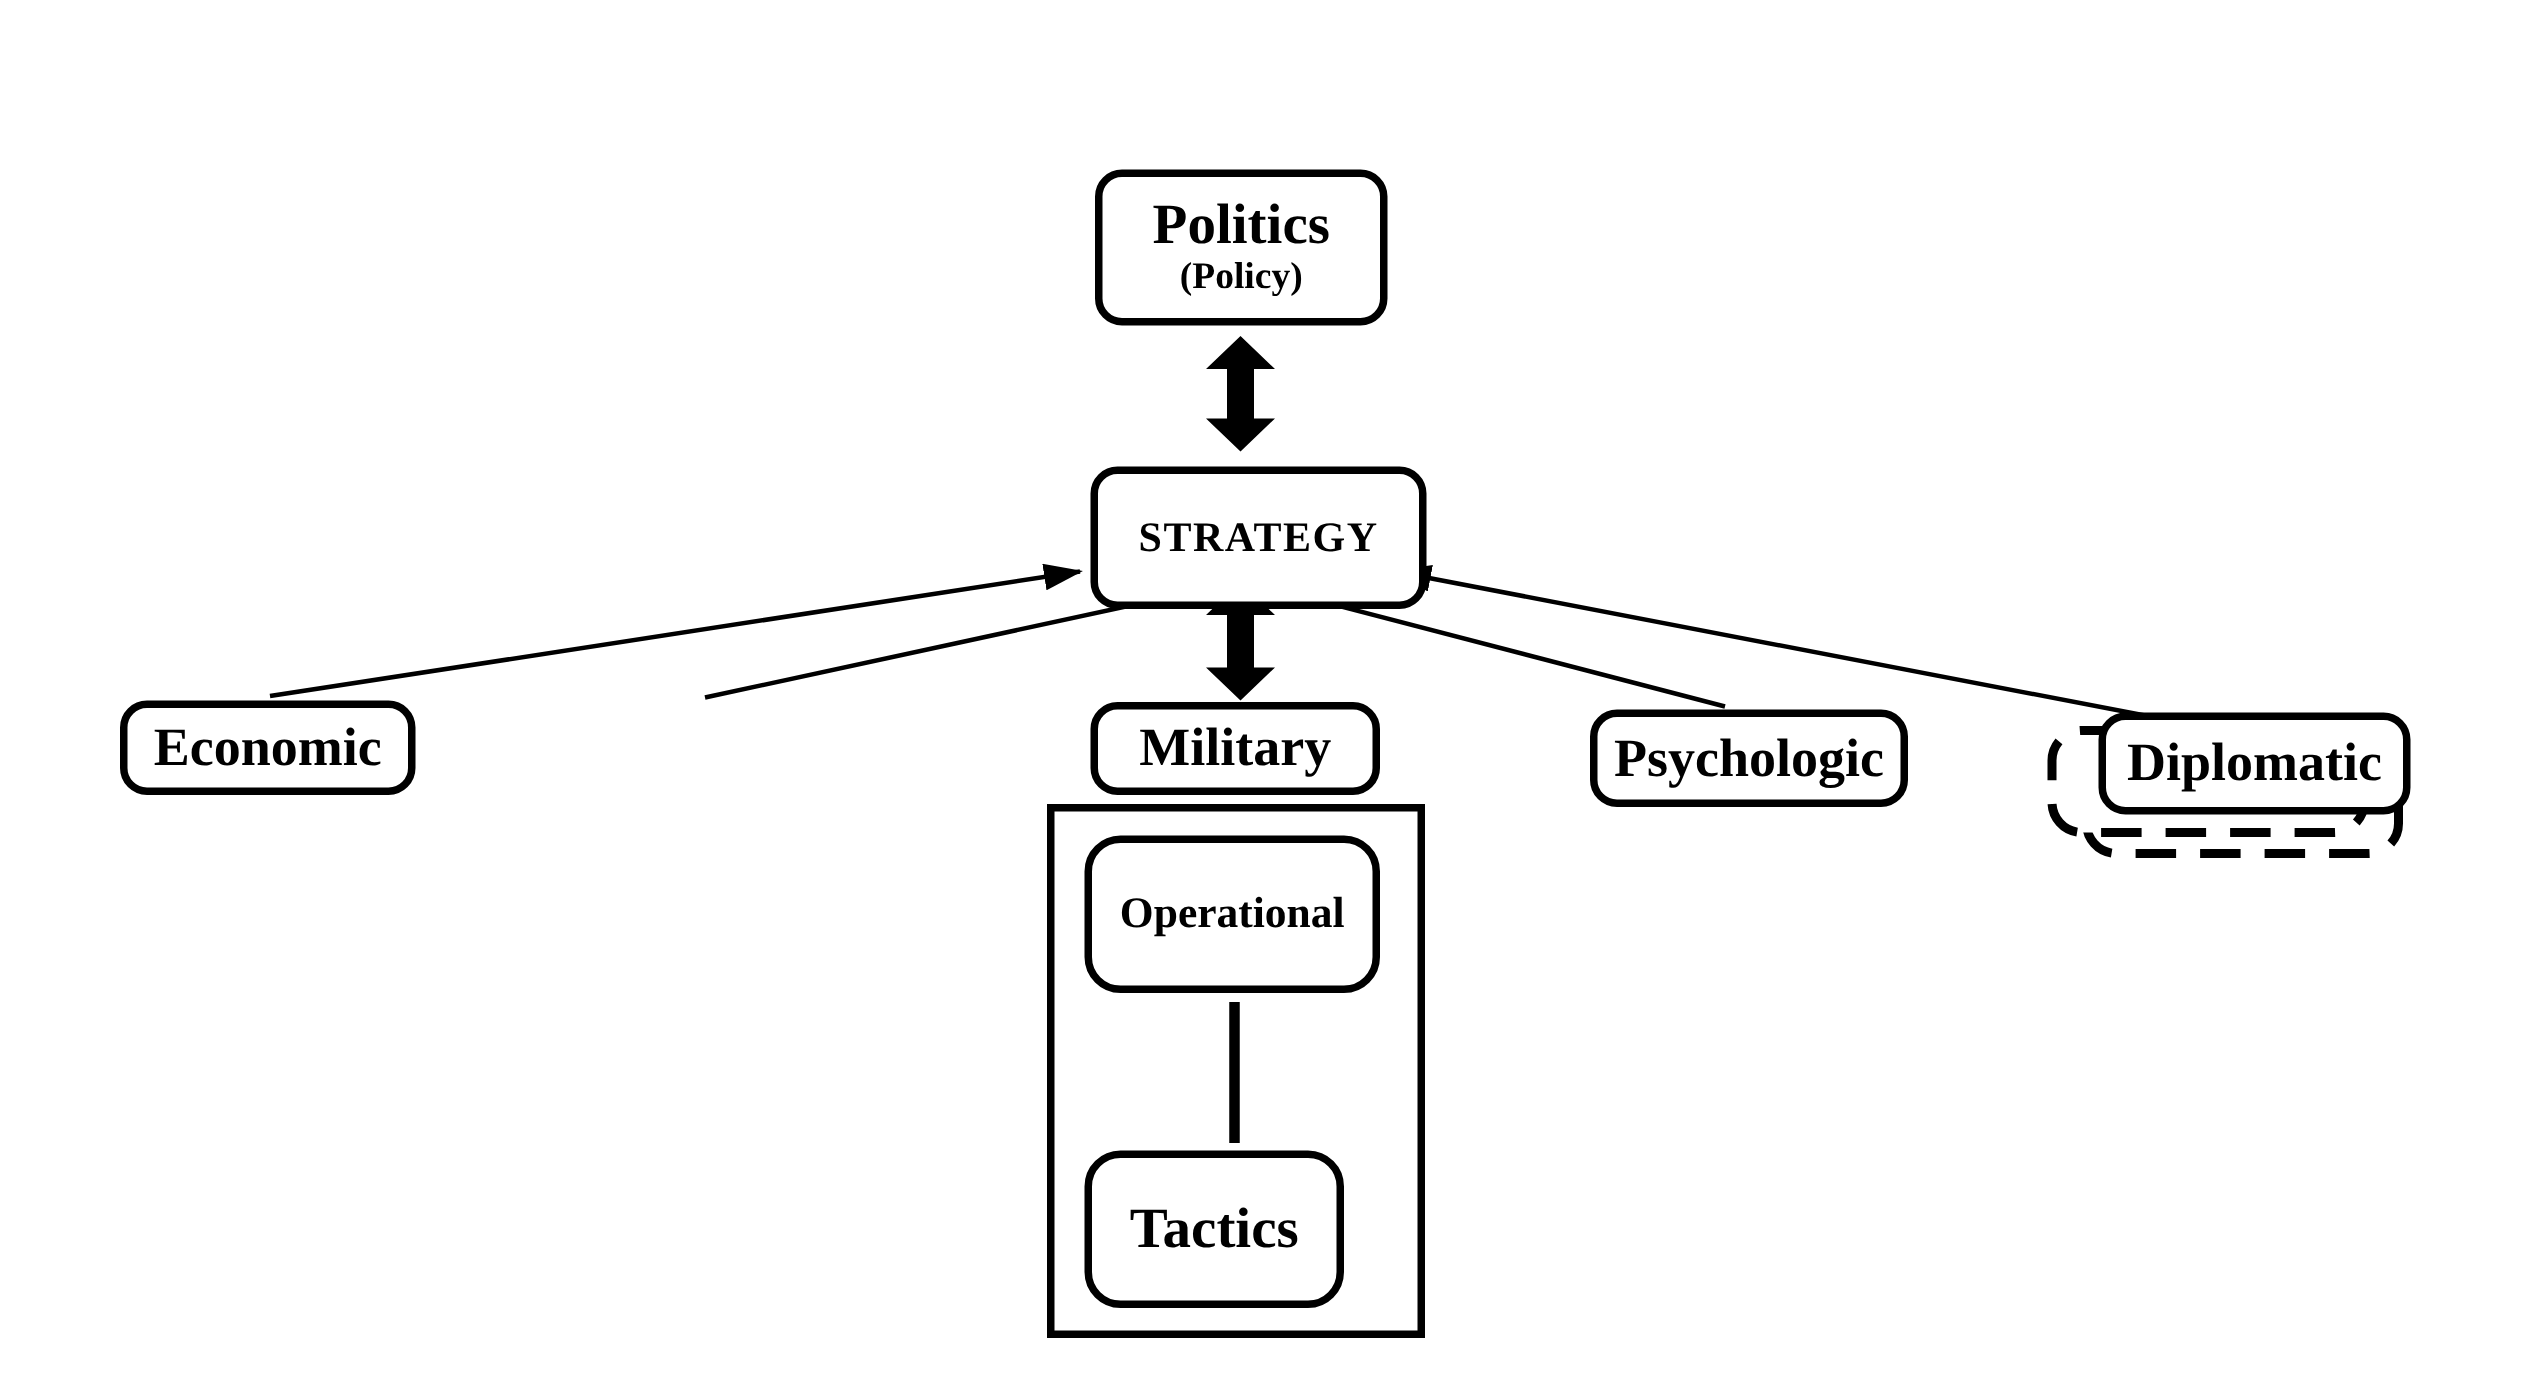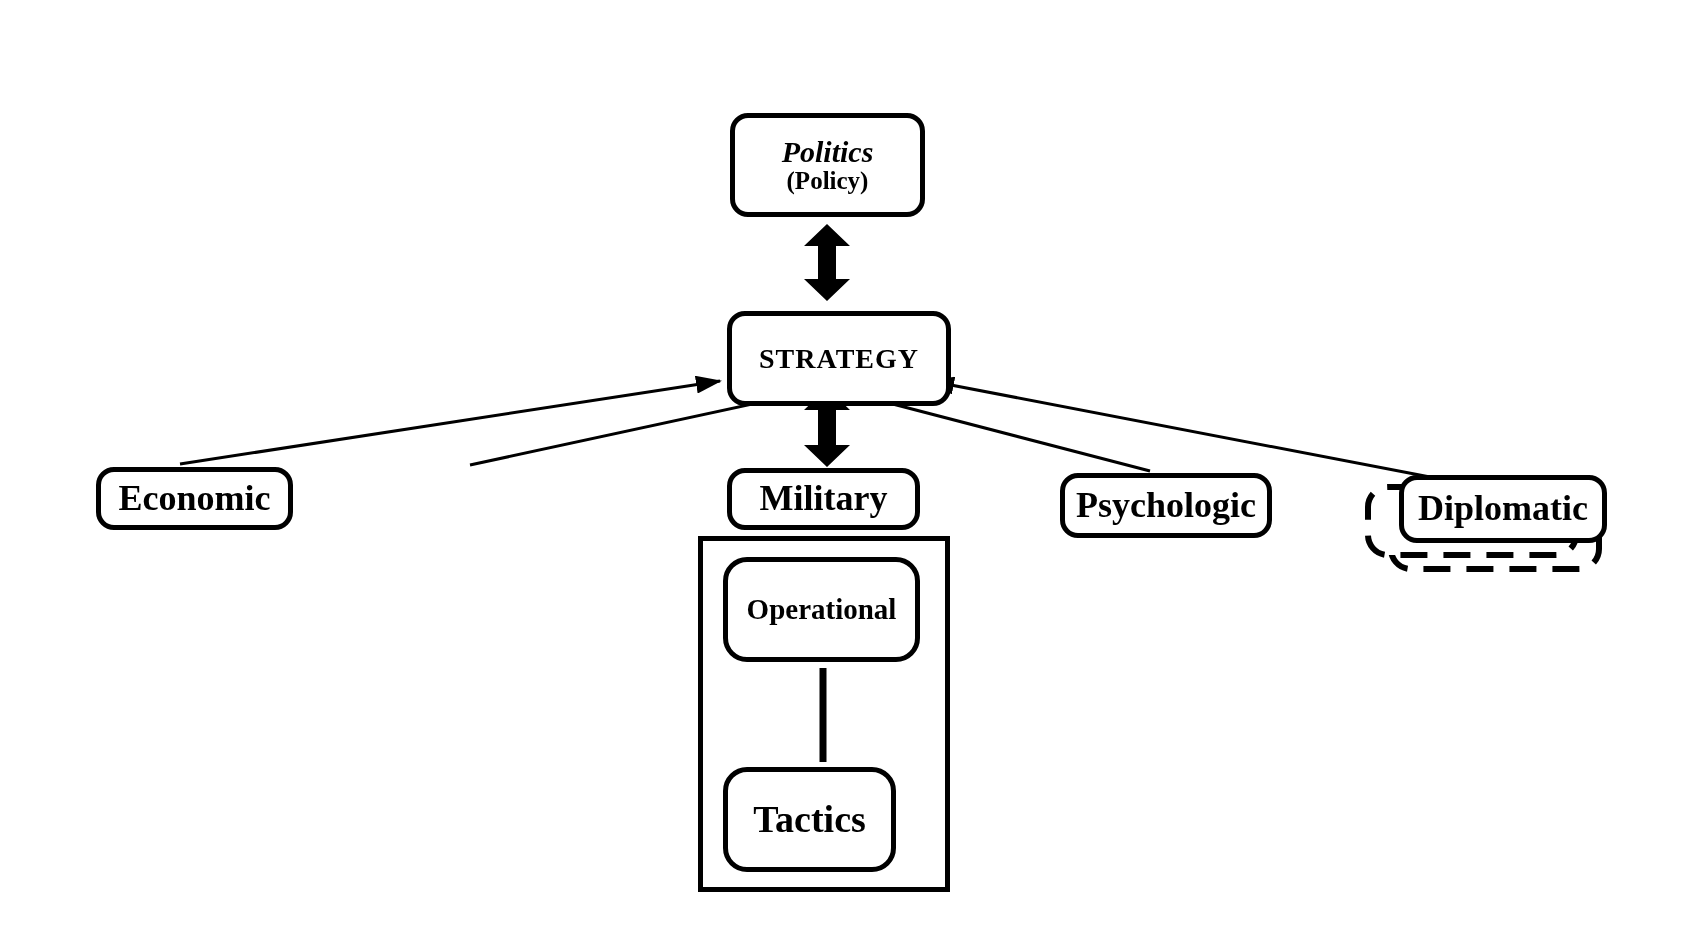--- a/index.html
+++ b/index.html
@@ -42,24 +42,24 @@
     white-space: nowrap;
   }
   .node .sublabel {
     font-weight: bold;
     font-size: 25px;
     line-height: 1.1;
     white-space: nowrap;
   }
   
   .n-politics    { left: 730px;  top: 113px; width: 195px; height: 104px; }
-  .n-politics .label { font-size: 30px; font-style: italic; }
+  .n-politics .label { font-size: 38px; }
   .n-strategy    { left: 727px;  top: 311px; width: 224px; height: 95px;  }
   .n-strategy .label { font-size: 28px; letter-spacing: 1px; }
-  .n-economic    { left: 96px;   top: 467px; width: 197px; height: 63px;  }
+  .n-economic    { left: 80px;   top: 467px; width: 197px; height: 63px;  }
   .n-social      { left: 370px;  top: 468px; width: 198px; height: 67px;  }
   .n-military    { left: 727px;  top: 468px; width: 193px; height: 62px;  }
   .n-psychologic { left: 1060px; top: 473px; width: 212px; height: 65px; align-items: center;  }
   .n-diplomatic  { left: 1399px; top: 475px; width: 208px; height: 68px; z-index: 4; }
   .n-operational { left: 723px;  top: 557px; width: 197px; height: 105px; border-radius: 24px; }
   .n-operational .label { font-size: 29px; }
   .n-tactics     { left: 723px;  top: 767px; width: 173px; height: 105px; border-radius: 24px; }
   .n-tactics .label { font-size: 38px; }
   .military-domain-container {
     position: absolute;

